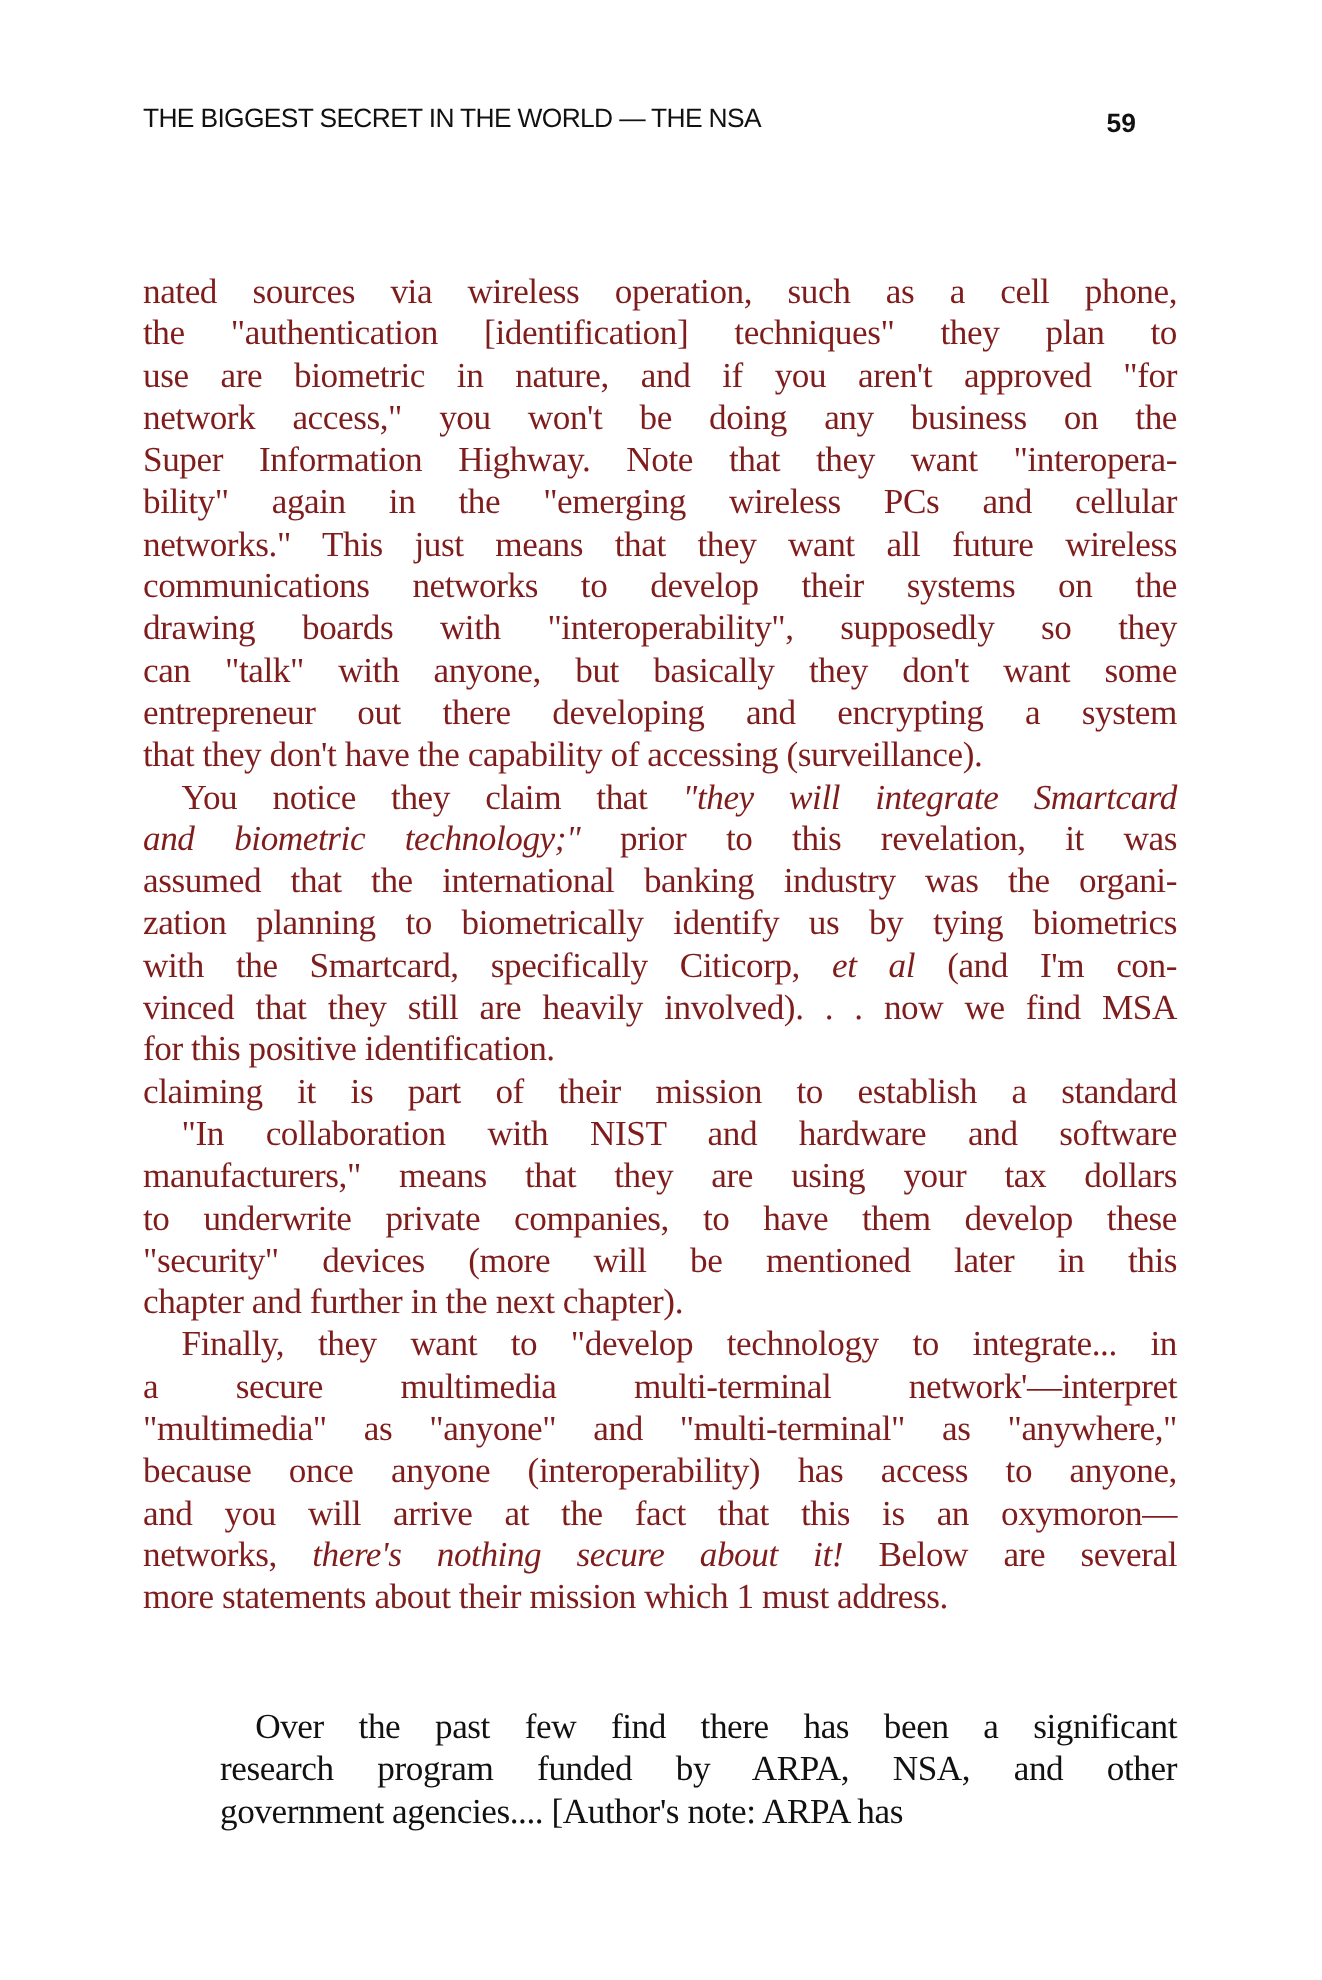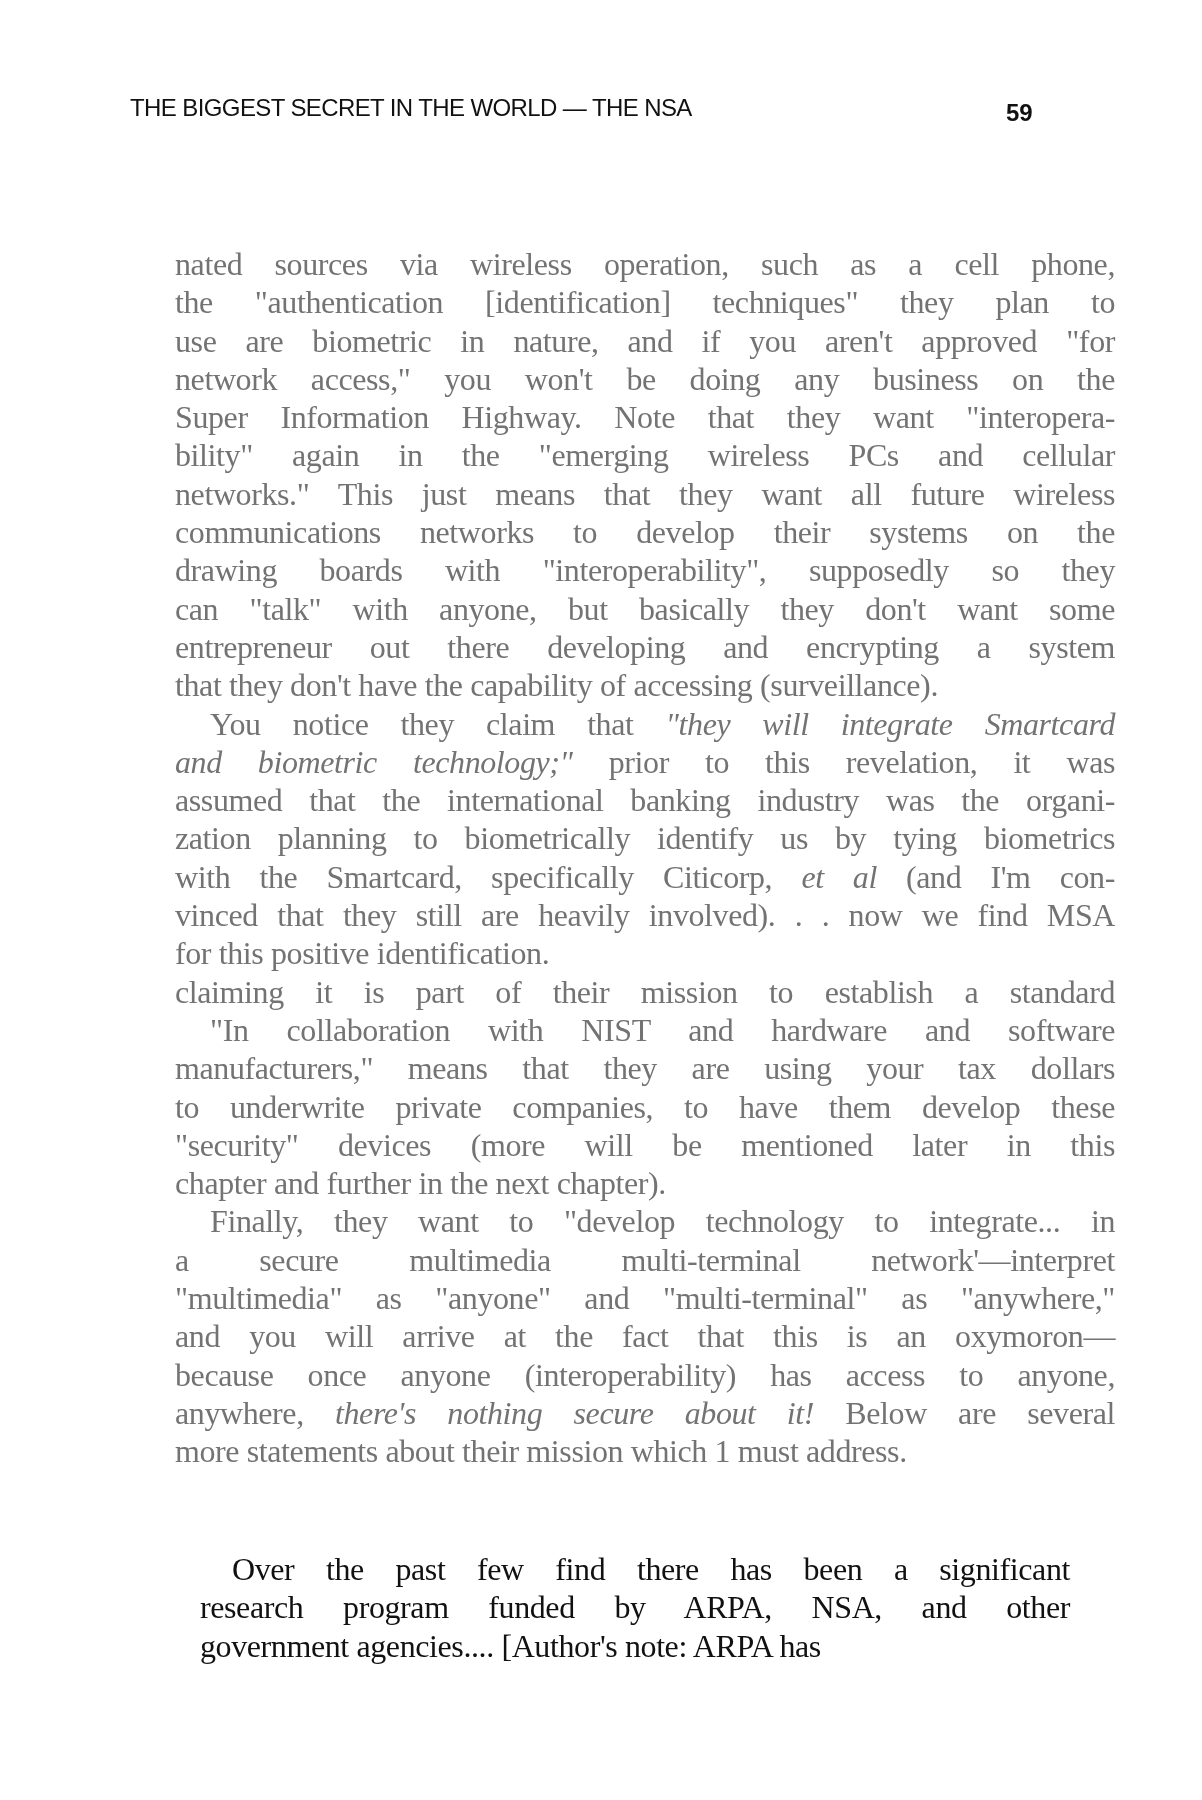--- a/index.html
+++ b/index.html
@@ -34,22 +34,21 @@
       color: #111;
     }
     .body-text {
       position: absolute;
       left: 130px;
       top: 245px;
       width: 940px;
       font-family: "Liberation Serif", serif;
       font-size: 32px;
       line-height: 38.3px;
-      color: #737373;
-      margin-left: 45px;
+      color: #7f1d1d;
     }
     .line {
       display: block;
       text-align: justify;
       text-align-last: justify;
       white-space: nowrap;
       height: 38.3px;
       letter-spacing: -0.4px;
     }
     .line.last {
@@ -110,23 +109,23 @@
       <div class="line indent"><span>"In collaboration with NIST and hardware and software</span></div>
       <div class="line"><span>manufacturers," means that they are using your tax dollars</span></div>
       <div class="line"><span>to underwrite private companies, to have them develop these</span></div>
       <div class="line"><span>"security" devices (more will be mentioned later in this</span></div>
       <div class="line last"><span>chapter and further in the next chapter).</span></div>
     </div>
     <div class="paragraph">
       <div class="line indent"><span>Finally, they want to "develop technology to integrate... in</span></div>
       <div class="line"><span>a secure multimedia multi-terminal network'—interpret</span></div>
       <div class="line"><span>"multimedia" as "anyone" and "multi-terminal" as "anywhere,"</span></div>
+      <div class="line"><span>because once anyone (interoperability) has access to anyone,</span></div>
       <div class="line"><span>and you will arrive at the fact that this is an oxymoron—</span></div>
-      <div class="line"><span>because once anyone (interoperability) has access to anyone,</span></div>
-      <div class="line"><span>anywhere, </span><span class="it">there's nothing secure about it!</span><span> Below are several</span></div>
+      <div class="line"><span>networks, </span><span class="it">there's nothing secure about it!</span><span> Below are several</span></div>
       <div class="line last"><span>more statements about their mission which 1 must address.</span></div>
     </div>
   </div>
 
 <div class="quote" id="block-quote">
     <div class="line indent"><span>Over the past few find there has been a significant</span></div>
     <div class="line"><span>research program funded by ARPA, NSA, and other</span></div>
     <div class="line last"><span>government agencies....  [Author's note: ARPA has</span></div>
   </div>
 

